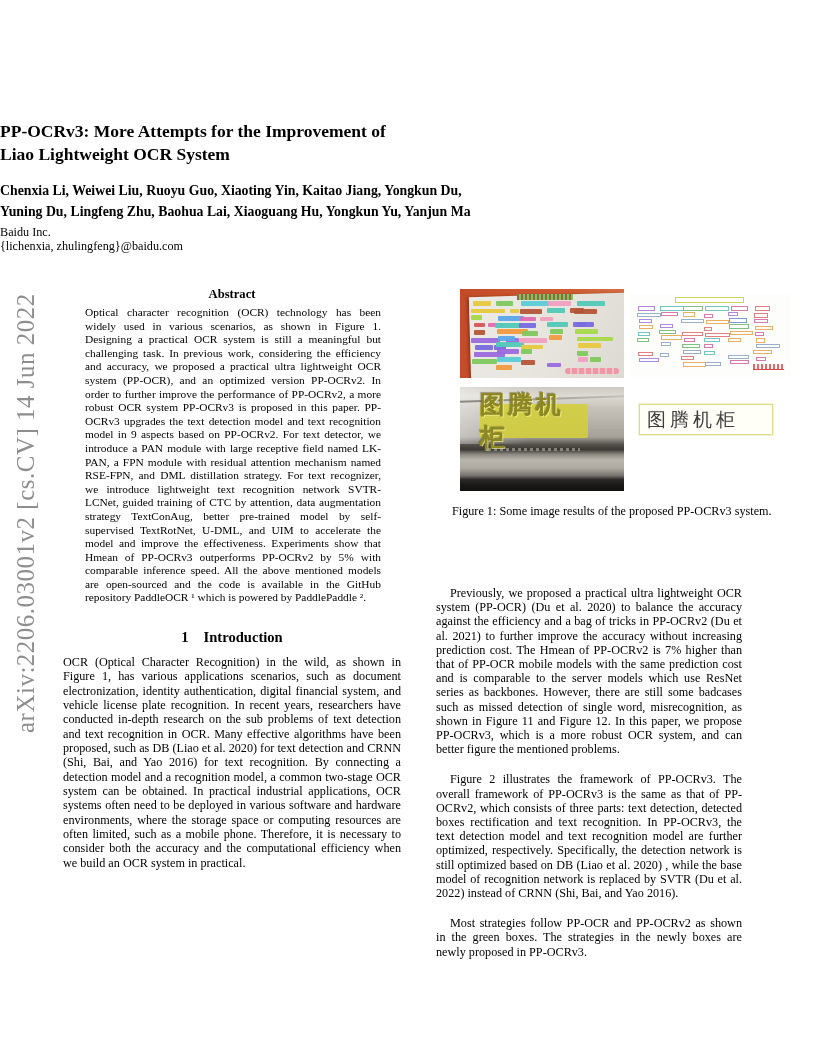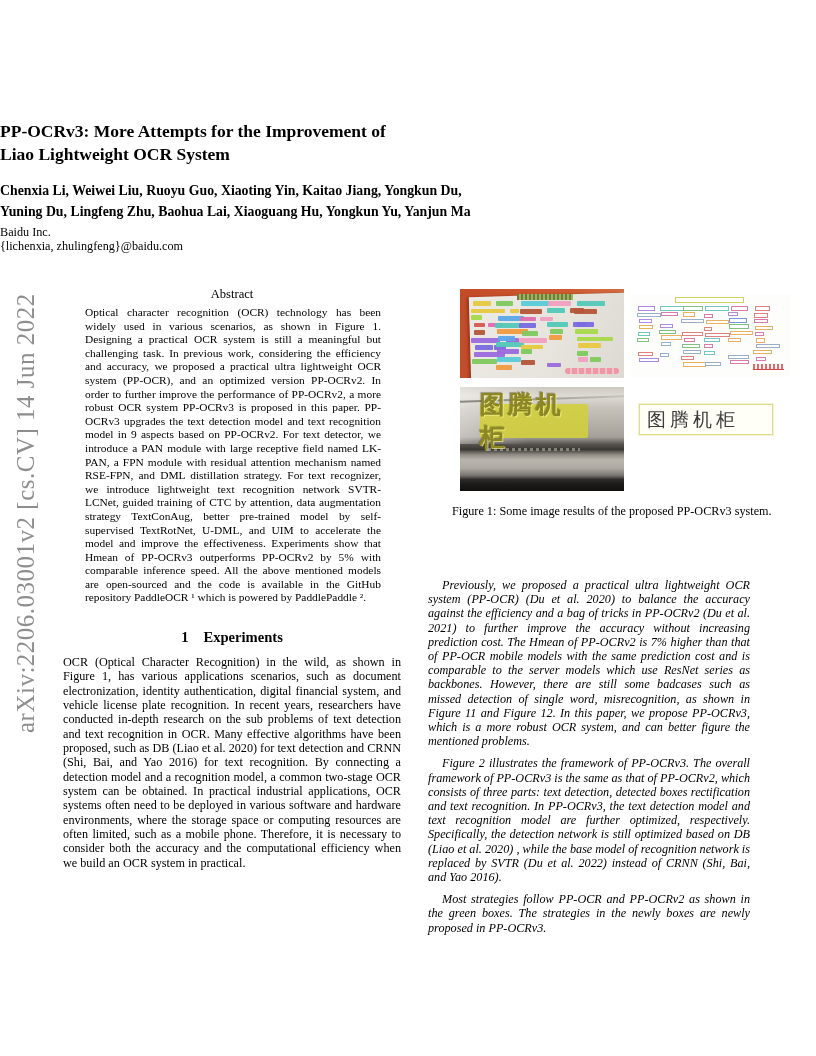--- a/index.html
+++ b/index.html
@@ -16,21 +16,21 @@
   .title{font-size:17.5px;font-weight:bold;line-height:22.5px;}
   .authors{margin-top:15px;font-size:13.8px;font-weight:bold;line-height:21px;}
   .affiliation{margin-top:3px;font-size:12.2px;line-height:14px;}
   .email{font-size:12.2px;line-height:14px;}
 
   
   .col-left{position:absolute;left:63px;top:285px;width:338px;height:680px;}
   .col-right{position:absolute;left:420px;top:285px;width:338px;height:680px;}
 
   .abstract-heading{position:absolute;top:2px;left:0;width:100%;text-align:center;
-      font-weight:normal;font-size:12.6px;}
+      font-weight:bold;font-size:12.6px;}
   .abstract-text{position:absolute;top:21px;left:22px;width:296px;
       font-size:11.4px;line-height:13.6px;text-align:justify;}
   .section-heading{position:absolute;top:344px;left:0;width:100%;text-align:center;
       font-weight:bold;font-size:14.6px;}
   .section-heading .num{margin-right:15px;}
   .intro-text{position:absolute;top:370px;left:0;width:338px;
       font-size:12.2px;line-height:14.35px;text-align:justify;}
   .footnote-block{position:absolute;top:618px;left:0;width:338px;}
   .footnote-rule{width:114px;border-top:1px solid #000;margin-bottom:5px;}
   .footnote{font-size:10.8px;line-height:13.2px;padding-left:9px;}
@@ -80,21 +80,21 @@
   .fig-d{position:absolute;left:187px;top:119px;width:134px;height:31px;box-sizing:border-box;
       background:#fffef7;border:1.5px solid #dedc86;box-shadow:0 0 0 1px rgba(222,220,134,.35);
       display:flex;align-items:center;padding-left:7px;
       font-family:"DejaVu Sans",sans-serif;font-size:19px;letter-spacing:4px;color:#3d3d3d;}
 
   .fig-caption{position:absolute;top:219px;left:0;width:338px;
       font-size:12.2px;line-height:14.9px;text-align:justify;}
 
   .right-text{position:absolute;top:285px;left:0;width:338px;
       font-size:12.2px;line-height:14.2px;text-align:justify;}
-  .right-text p{margin:8px;text-indent:14px;font-style:italic;}
+  .right-text p{margin:16px;text-indent:14px;}
 </style>
 </head>
 <body>
 
 <div class="page">
 
   <div class="arxiv-stamp">arXiv:2206.03001v2  [cs.CV]  14 Jun 2022</div>
 
   <div class="header">
     <div class="title">
@@ -106,21 +106,21 @@
       <div>Yuning Du, Lingfeng Zhu, Baohua Lai, Xiaoguang Hu, Yongkun Yu, Yanjun Ma</div>
     </div>
     <div class="affiliation">Baidu Inc.</div>
     <div class="email">{lichenxia, zhulingfeng}@baidu.com</div>
   </div>
 
   <div class="col-left">
     <div class="abstract-heading">Abstract</div>
     <div class="abstract-text">Optical character recognition (OCR) technology has been widely used in various scenarios, as shown in Figure 1. Designing a practical OCR system is still a meaningful but challenging task. In previous work, considering the efficiency and accuracy, we proposed a practical ultra lightweight OCR system (PP-OCR), and an optimized version PP-OCRv2. In order to further improve the performance of PP-OCRv2, a more robust OCR system PP-OCRv3 is proposed in this paper. PP-OCRv3 upgrades the text detection model and text recognition model in 9 aspects based on PP-OCRv2. For text detector, we introduce a PAN module with large receptive field named LK-PAN, a FPN module with residual attention mechanism named RSE-FPN, and DML distillation strategy. For text recognizer, we introduce lightweight text recognition network SVTR-LCNet, guided training of CTC by attention, data augmentation strategy TextConAug, better pre-trained model by self-supervised TextRotNet, U-DML, and UIM to accelerate the model and improve the effectiveness. Experiments show that Hmean of PP-OCRv3 outperforms PP-OCRv2 by 5% with comparable inference speed. All the above mentioned models are open-sourced and the code is available in the GitHub repository PaddleOCR ¹ which is powered by PaddlePaddle ².</div>
     <div class="section-heading">
-      <span class="num">1</span><span>Experiments</span>
+      <span class="num">1</span><span>Introduction</span>
     </div>
     <div class="intro-text">OCR (Optical Character Recognition) in the wild, as shown in Figure 1, has various applications scenarios, such as document electronization, identity authentication, digital financial system, and vehicle license plate recognition. In recent years, researchers have conducted in-depth research on the sub problems of text detection and text recognition in OCR. Many effective algorithms have been proposed, such as DB (Liao et al. 2020) for text detection and CRNN (Shi, Bai, and Yao 2016) for text recognition. By connecting a detection model and a recognition model, a common two-stage OCR system can be obtained. In practical industrial applications, OCR systems often need to be deployed in various software and hardware environments, where the storage space or computing resources are often limited, such as a mobile phone. Therefore, it is necessary to consider both the accuracy and the computational efficiency when we build an OCR system in practical.</div>
   </div>
 
   <div class="col-right">
     <div class="figure">
 
       <div class="fig-a">
         <div class="fig-a-paper"></div>
         <div class="fig-a-titlebar"></div>

